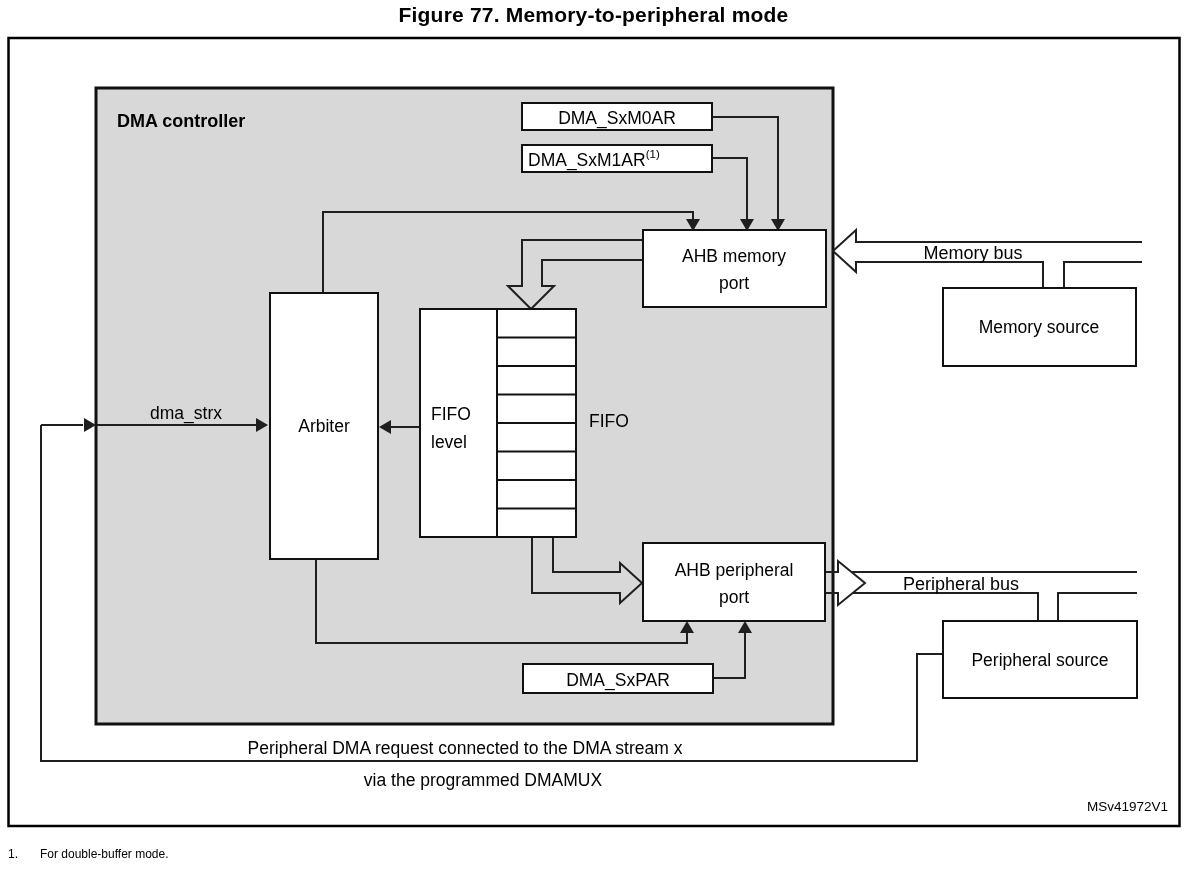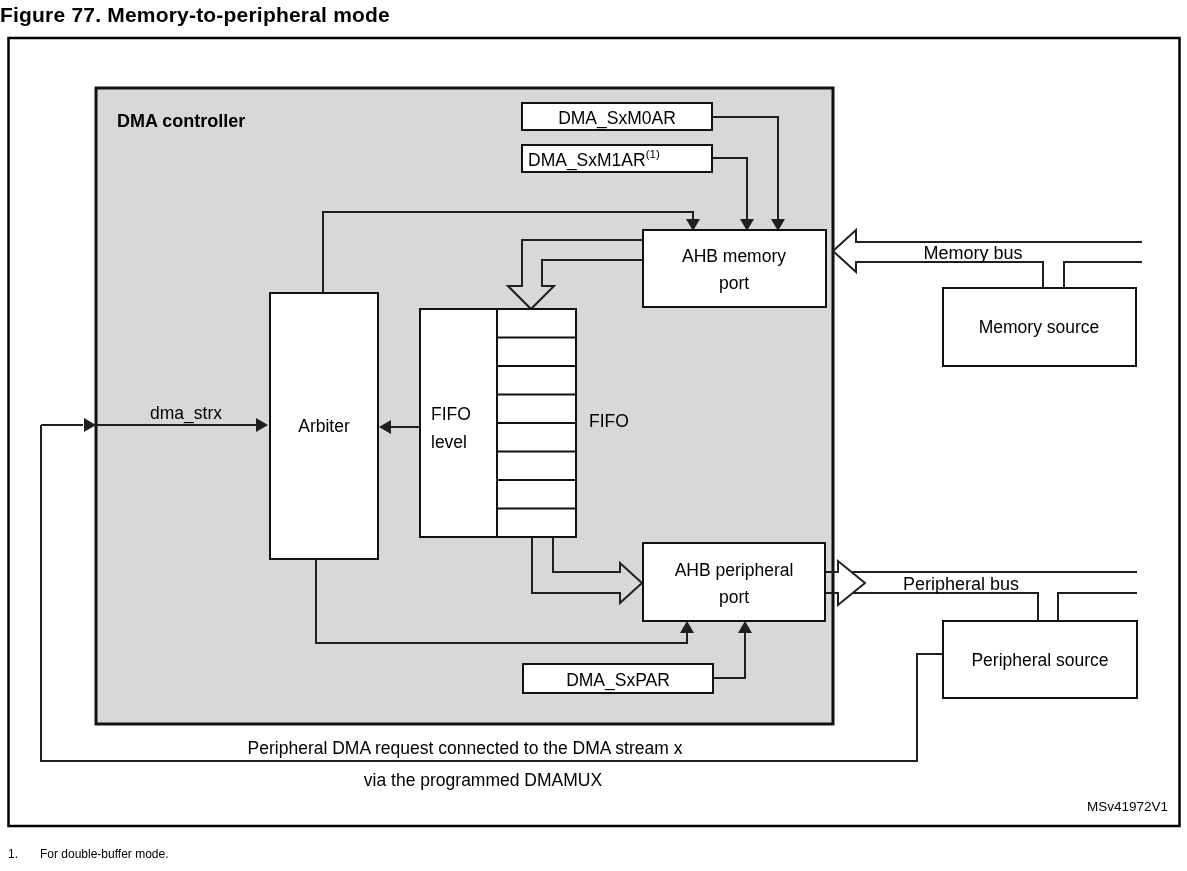--- a/index.html
+++ b/index.html
@@ -5,20 +5,21 @@
   html,body{margin:0;padding:0;background:#ffffff;}
   .page{
     position:relative;
     width:1187px;height:871px;
     background:#ffffff;
     font-family:"Liberation Sans", sans-serif;
     overflow:hidden;
   }
   .fig-title{
     position:absolute;top:3px;left:0;width:100%;
+    text-align:center;
     font-size:21px;font-weight:bold;color:#000;
     letter-spacing:0.2px;
   }
   .diagram-svg{position:absolute;top:0;left:0;}
   .footnote{
     position:absolute;left:8px;top:847px;
     font-size:12px;color:#000;
   }
   .footnote .fn-num{display:inline-block;width:32px;}
   .watermark{

